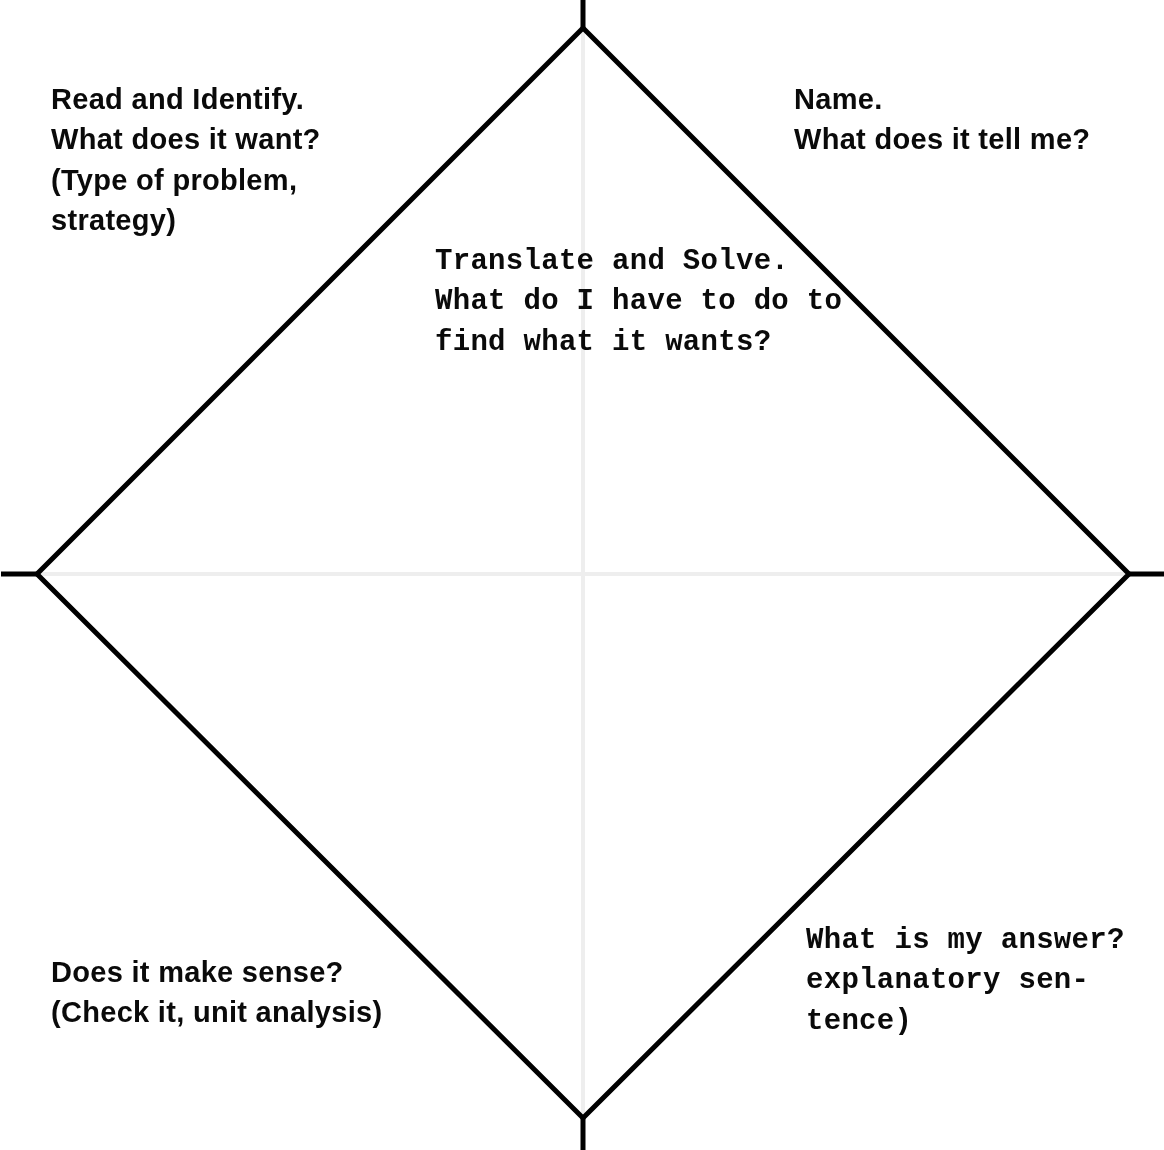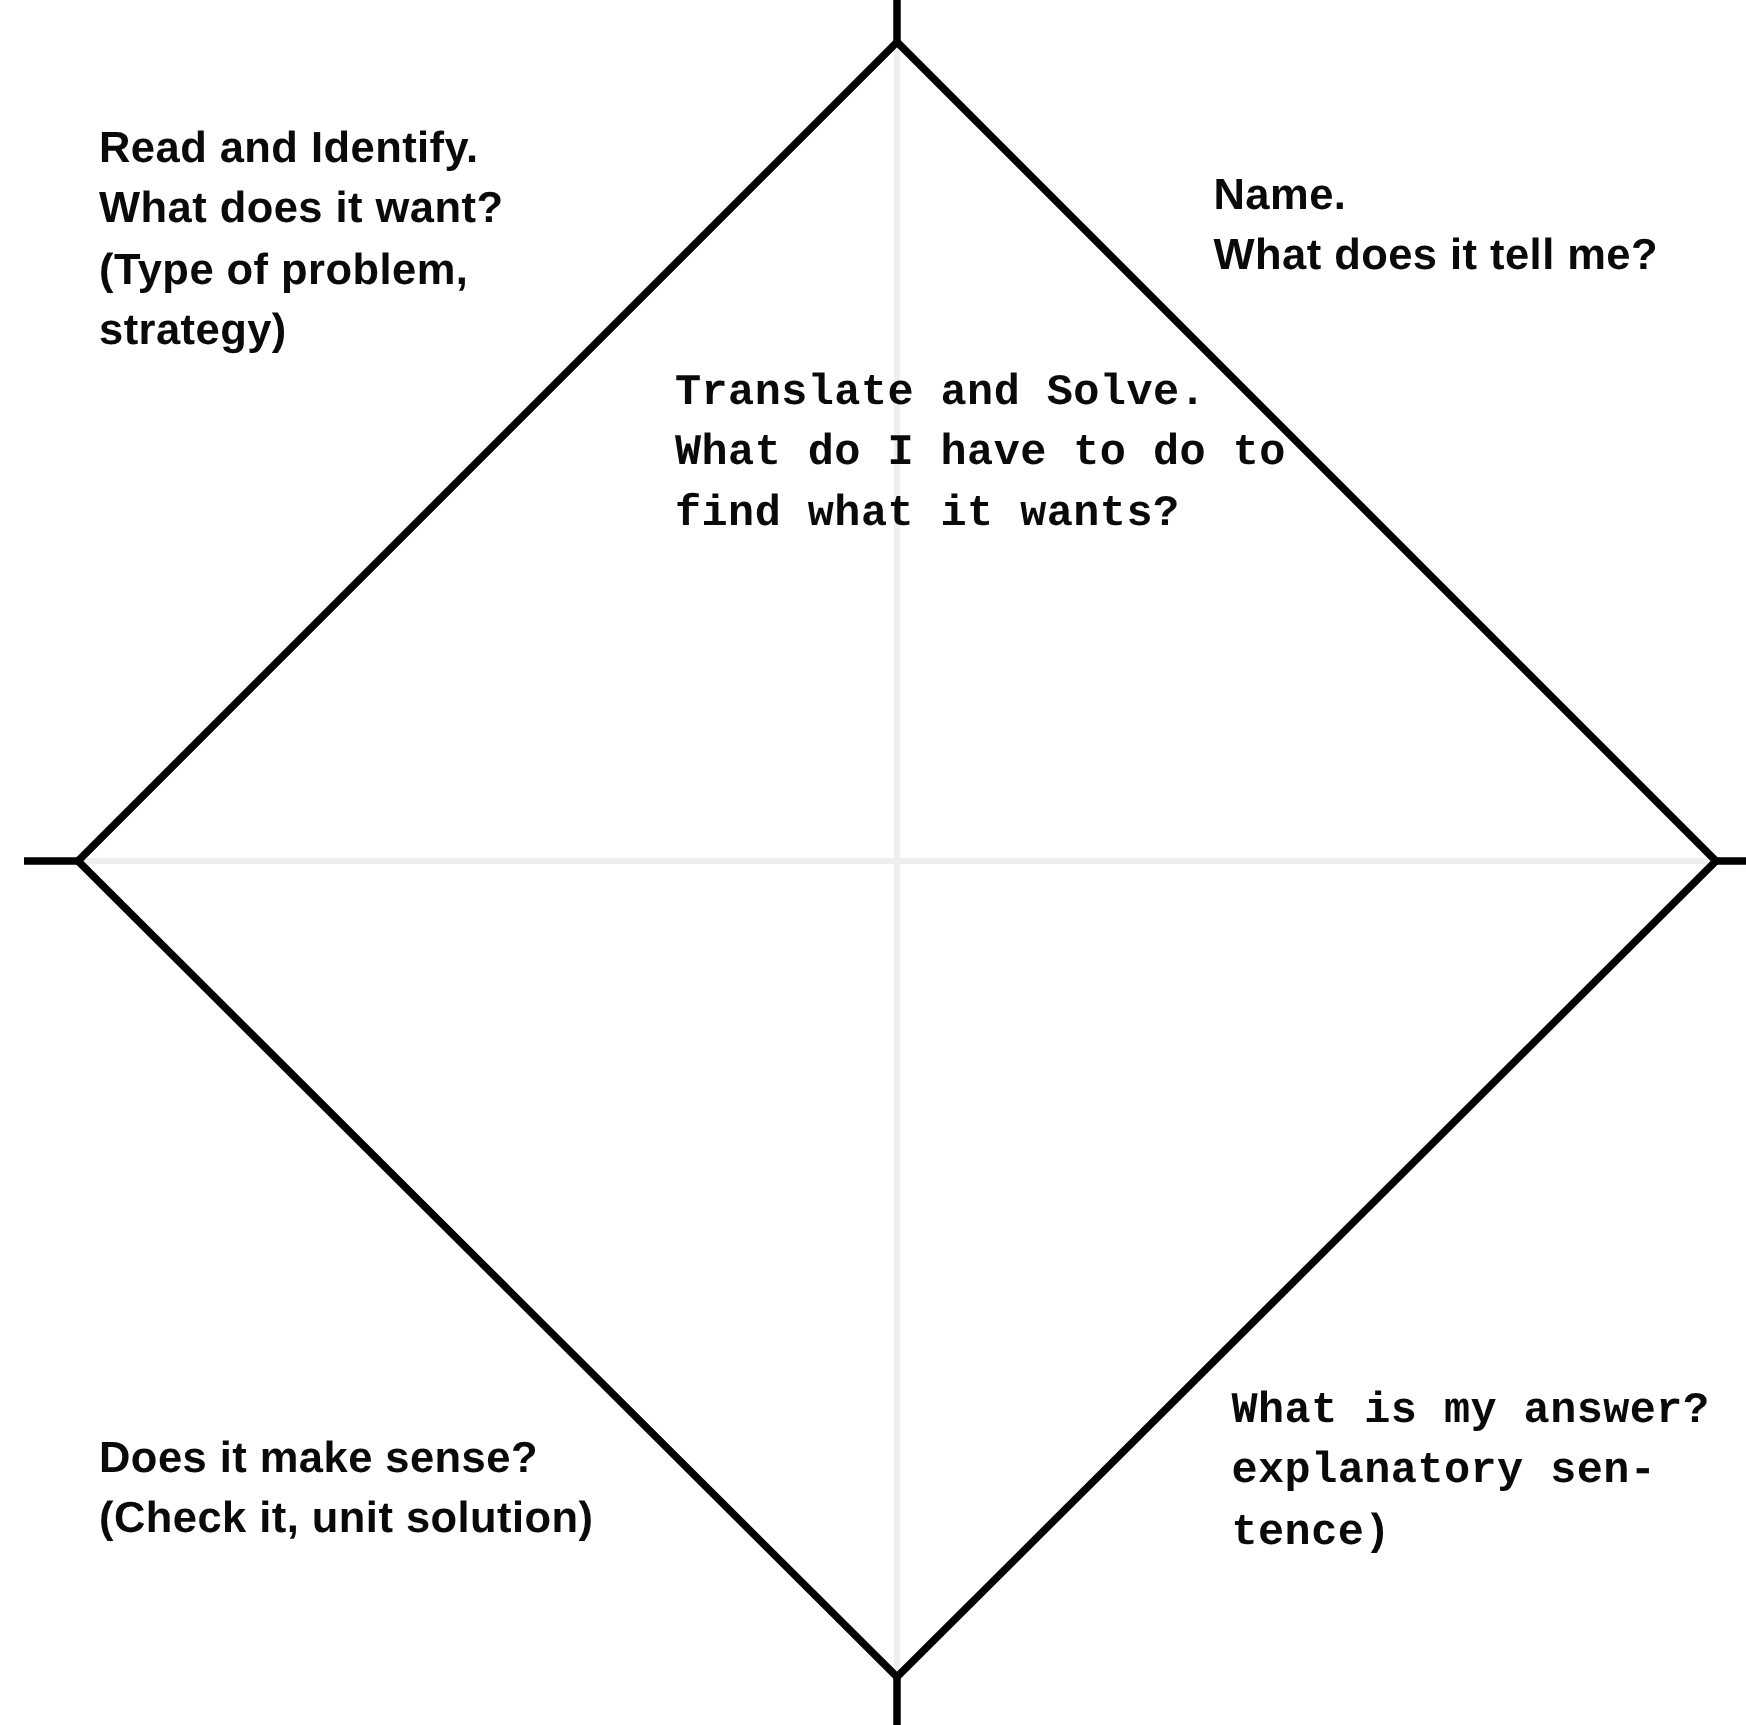--- a/index.html
+++ b/index.html
@@ -9,21 +9,21 @@
     }
     body {
       width: 1164px;
       height: 1150px;
       position: relative;
       overflow: hidden;
       font-family: "Liberation Sans", "DejaVu Sans", sans-serif;
     }
     .canvas {
       position: absolute;
-      left: 16px;
+      left: 1px;
       top: 0;
       width: 945px;
       height: 1150px;
     }
     .frame {
       position: absolute;
       left: 0;
       top: 0;
     }
     .quad-text {
@@ -34,21 +34,21 @@
       font-size: 29px;
       line-height: 40.3px;
       color: #0a0a0a;
       letter-spacing: 0.3px;
       white-space: nowrap;
     }
     .quad-text .line {
       display: block;
     }
     #tl { left: 50px;  top: 79px; }
-    #tr { left: 793px; top: 79px; margin-top: 31px; }
+    #tr { left: 793px; top: 79px; }
     #center { left: 434px; top: 242px; font-family: Liberation Mono, monospace; }
     #bl { left: 50px;  top: 940px; margin-top: 12px; }
     #br { left: 805px; top: 921px; font-family: Liberation Mono, monospace; }
   </style>
 </head>
 <body>
 
 <div class="canvas">
 
   <svg class="frame" width="1164" height="1150" viewBox="0 0 1164 1150">
@@ -77,21 +77,21 @@
   </div>
 
   <div class="quad-text" id="center">
     <span class="line">Translate and Solve.</span>
     <span class="line">What do I have to do to</span>
     <span class="line">find what it wants?</span>
   </div>
 
   <div class="quad-text" id="bl">
     <span class="line">Does it make sense?</span>
-    <span class="line">(Check it, unit solution)</span>
+    <span class="line">(Check it, unit analysis)</span>
   </div>
 
   <div class="quad-text" id="br">
     <span class="line">What is my answer?</span>
     <span class="line">explanatory sen-</span>
     <span class="line">tence)</span>
   </div>
 
 </div>
 

